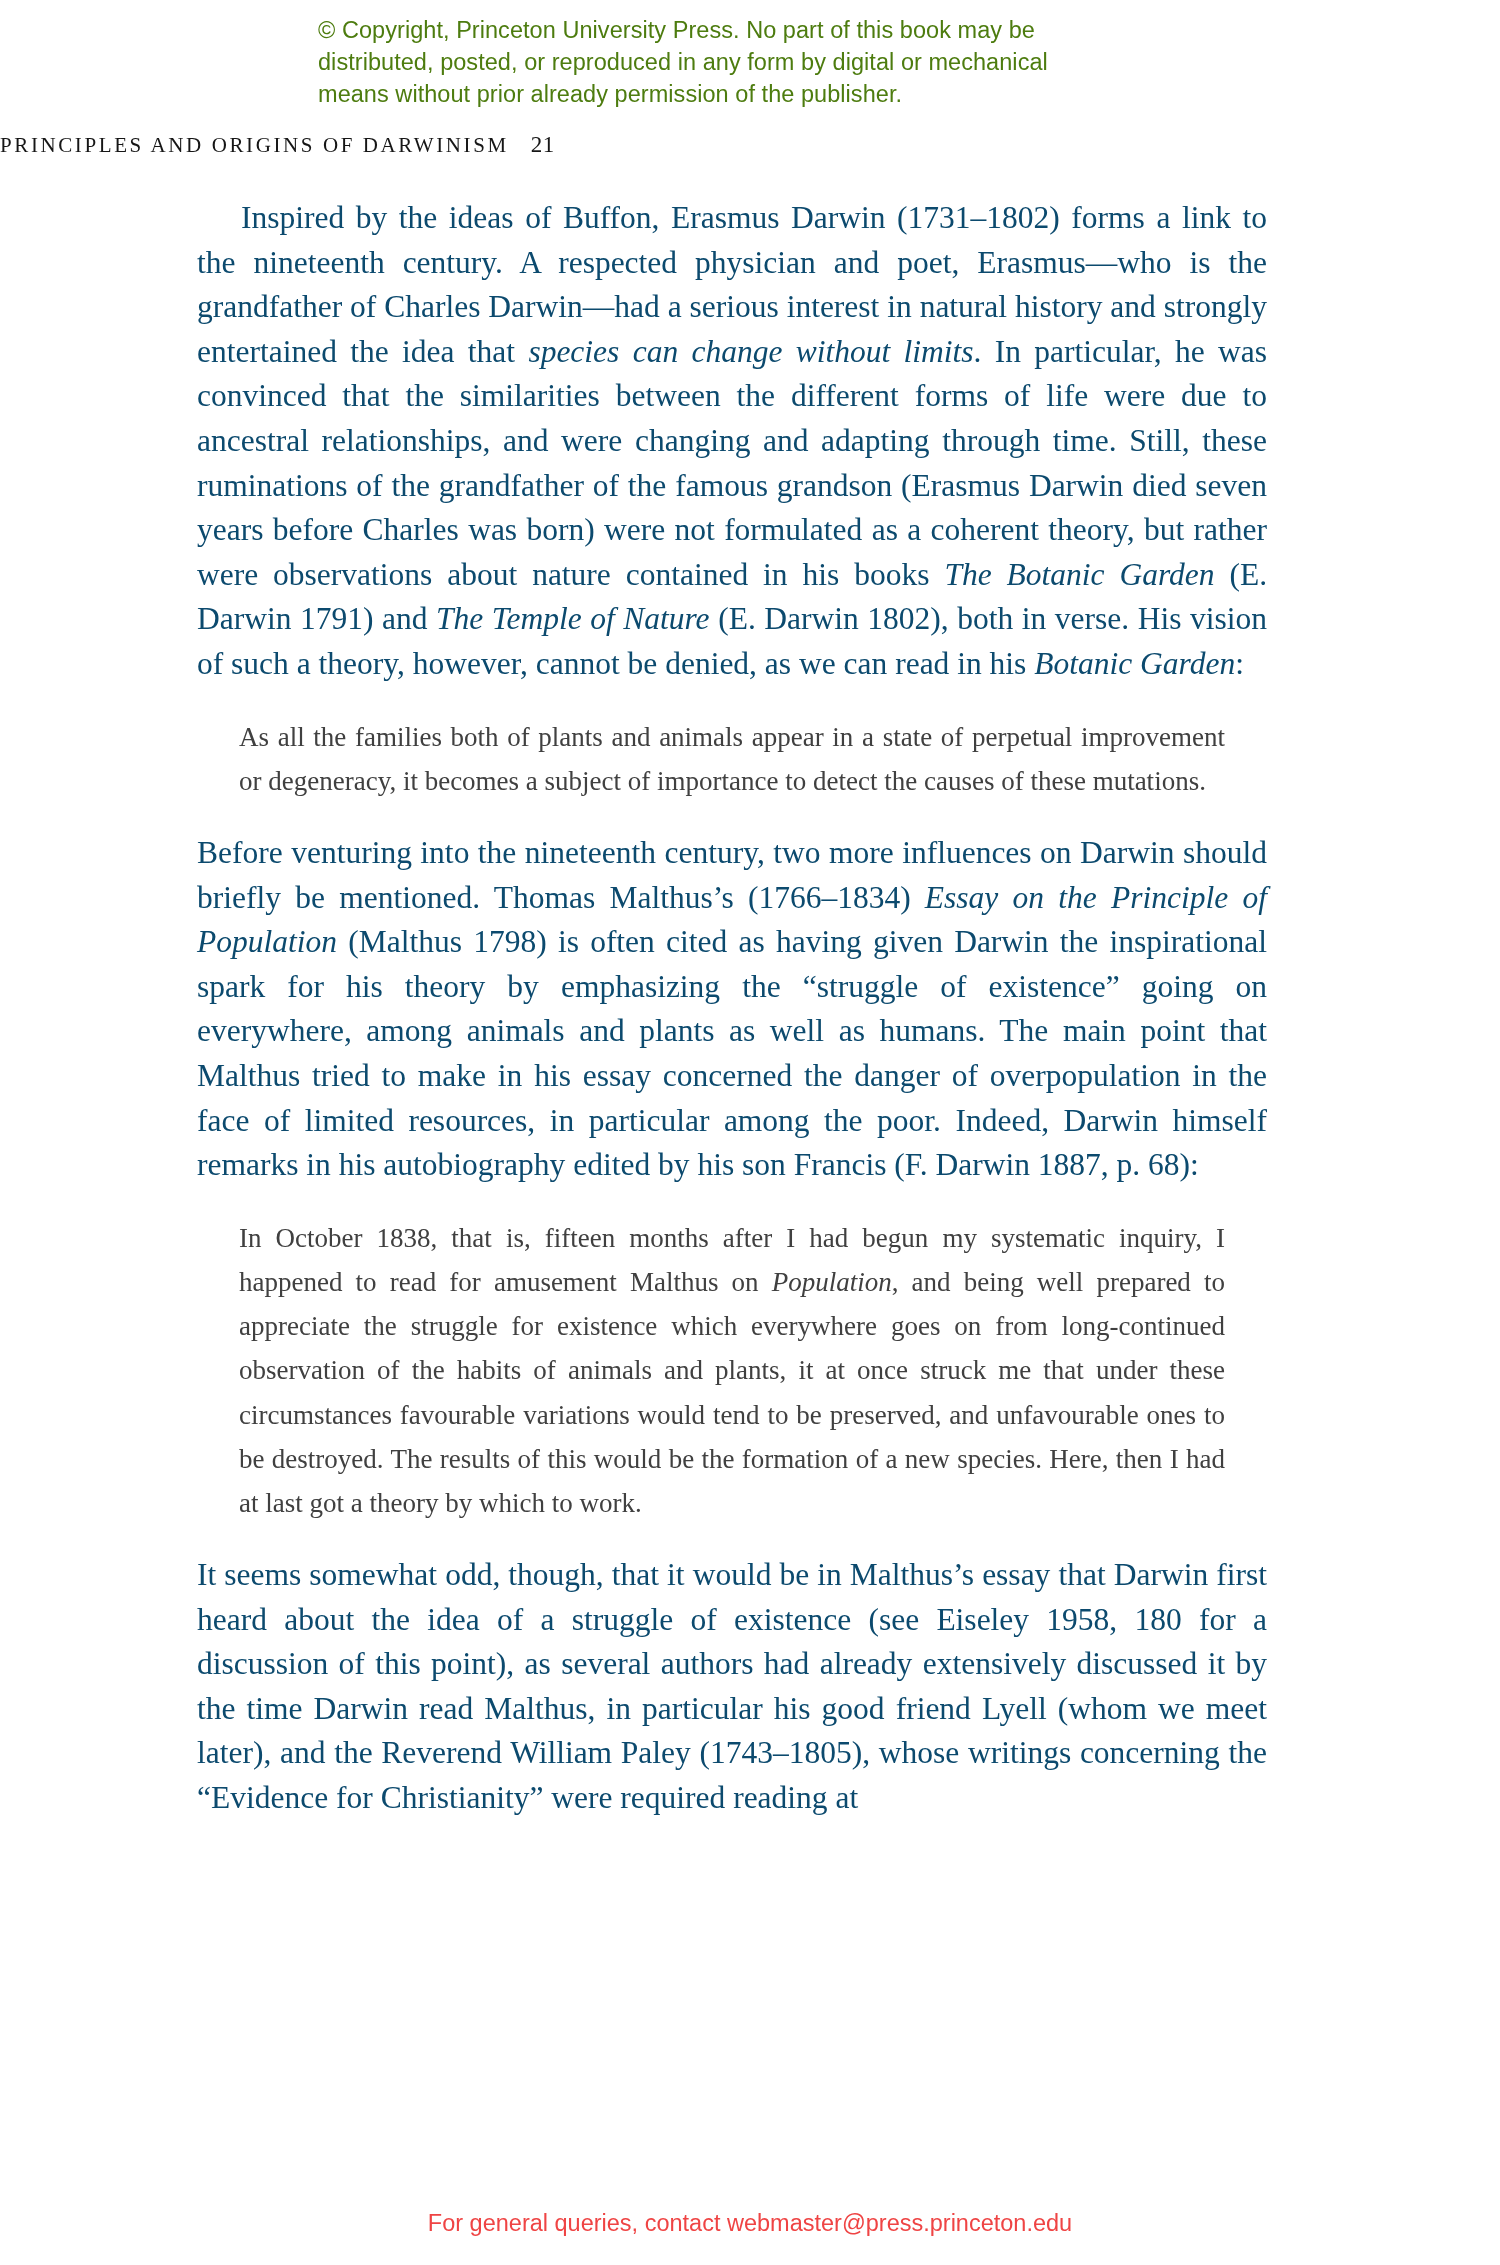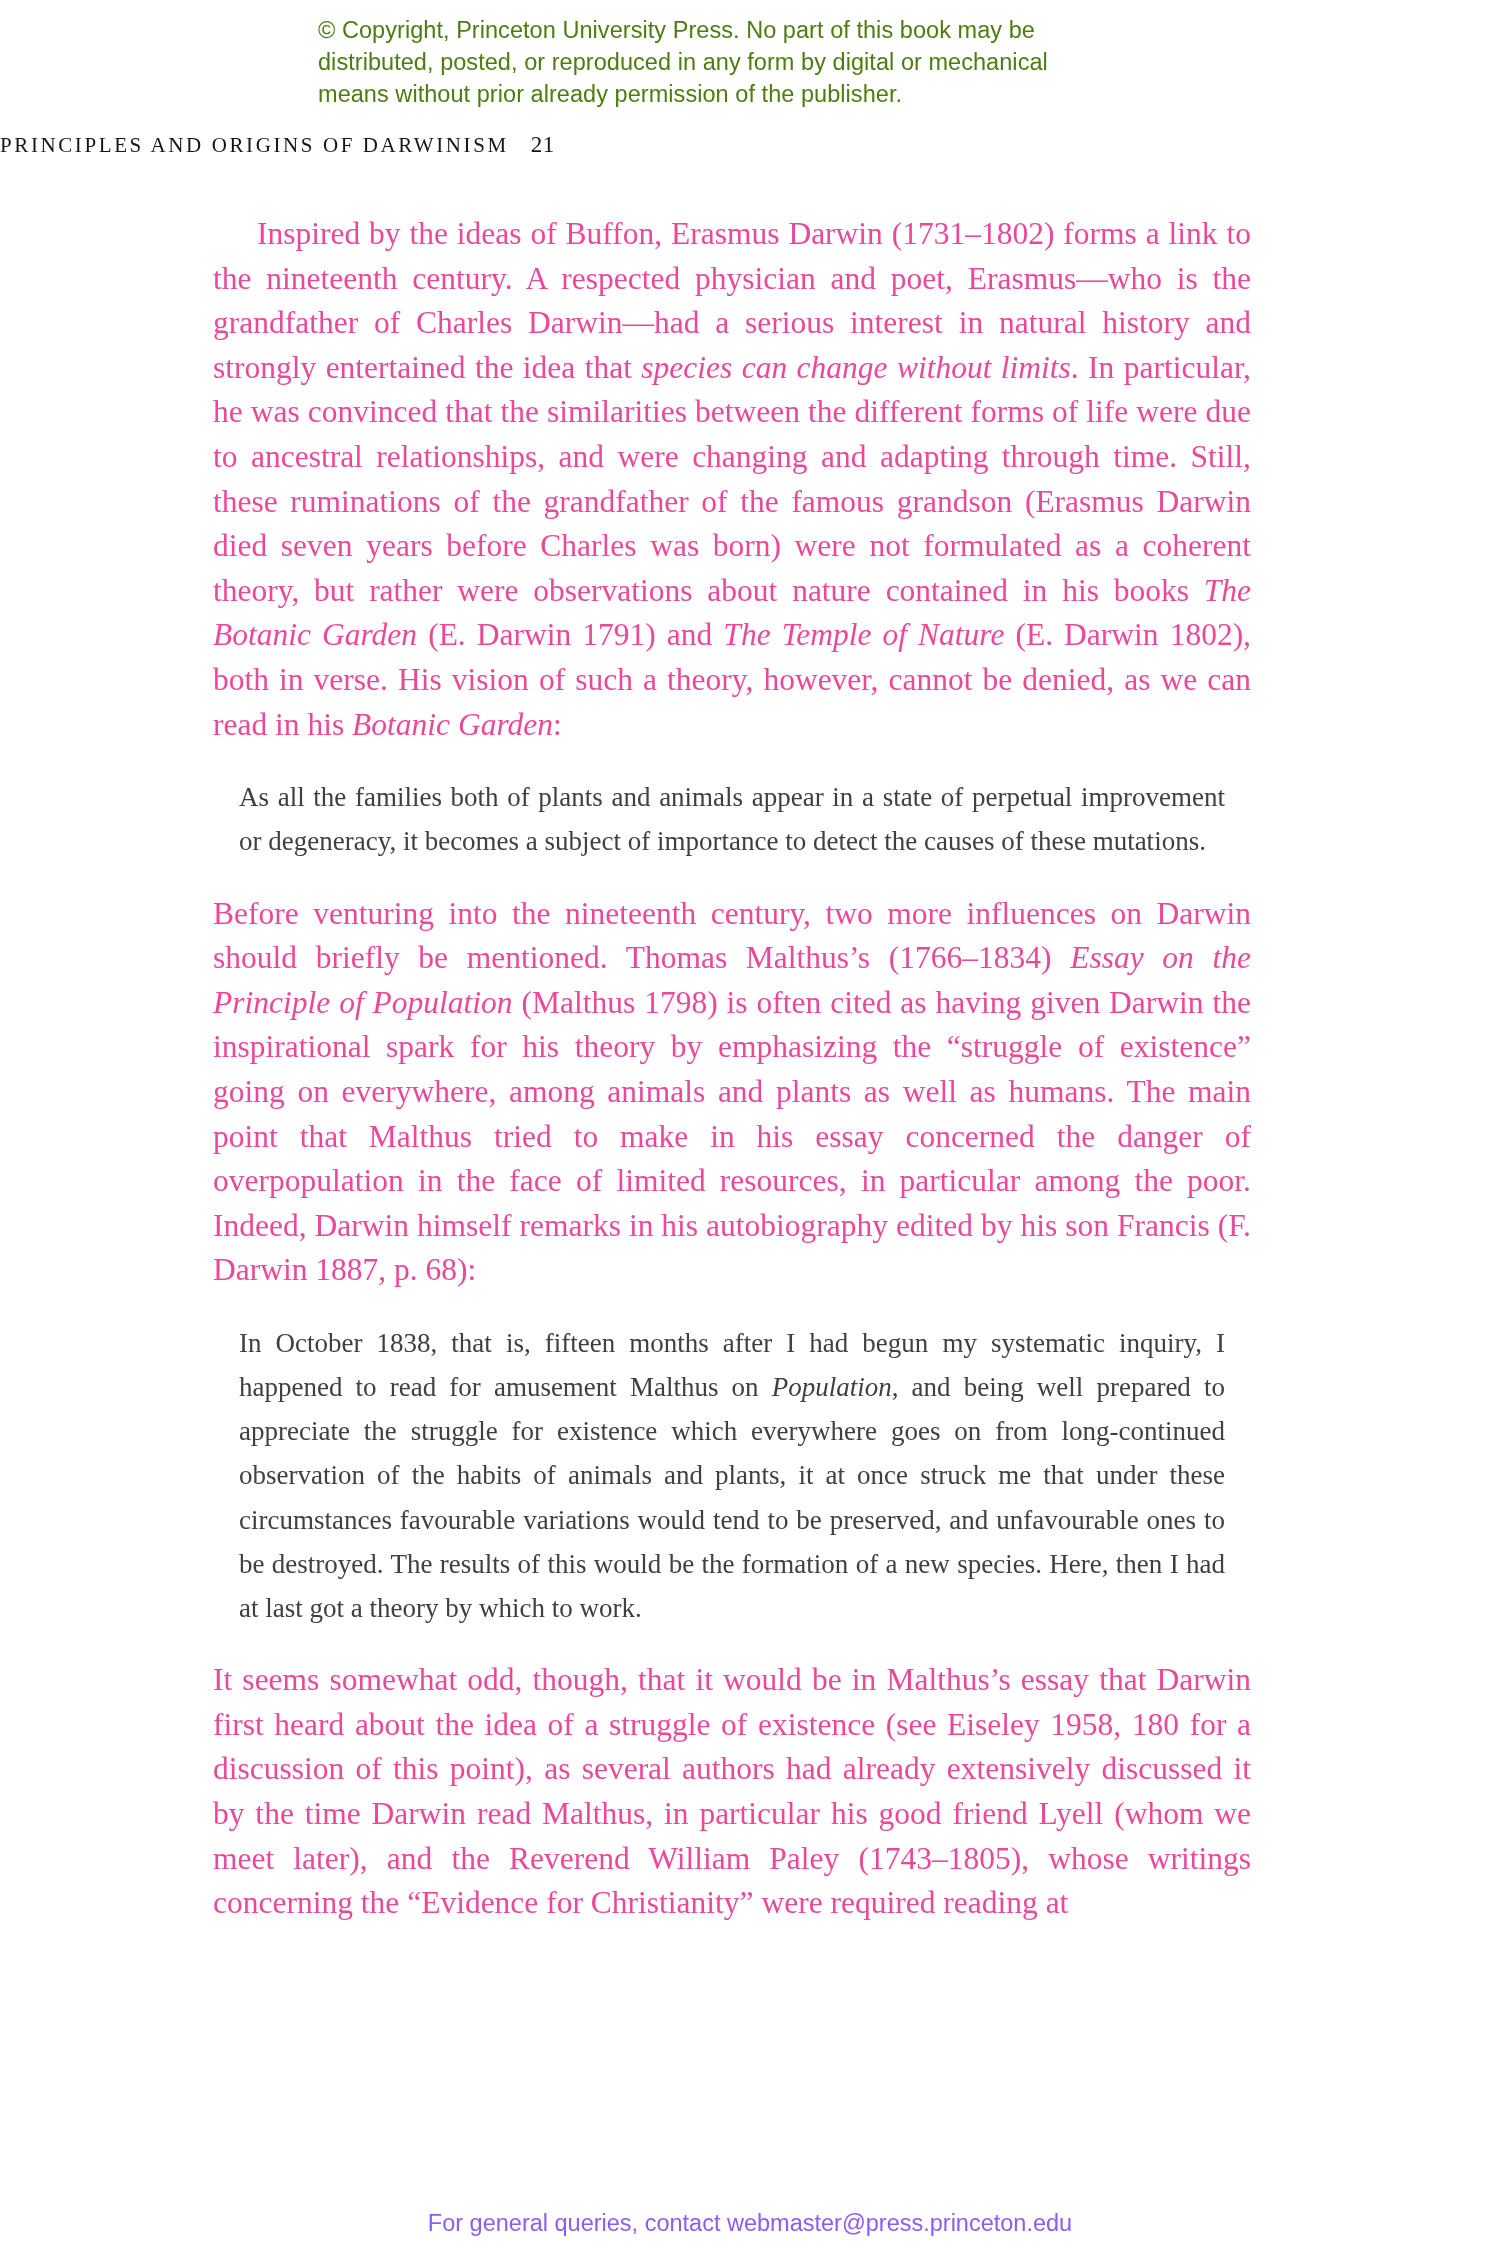--- a/index.html
+++ b/index.html
@@ -60,28 +60,28 @@
   }
 
   
   .content {
     position: absolute;
     top: 196px;
     left: 197px;
     width: 1070px;
   }
   p.body {
-    margin: 16px;
+    margin: 0;
     font-size: 31.5px;
     line-height: 44.6px;
     text-align: justify;
     text-justify: inter-word;
     -webkit-hyphens: none;
     hyphens: none;
-    color: #ec4899;
+    color: #0c4a6e;
   }
   p.body.first { text-indent: 44px; }
 
   blockquote.quote {
     margin: 28px 8px 28px 0;
     padding: 0 0 0 42px;
     width: 1028px;
     box-sizing: border-box;
     font-size: 27px;
     line-height: 44.2px;
@@ -94,21 +94,21 @@
 
   
   .footer {
     position: absolute;
     bottom: 28px;
     left: 0;
     width: 1500px;
     text-align: center;
     font-family: "Liberation Sans", "DejaVu Sans", sans-serif;
     font-size: 23.5px;
-    color: #8b5cf6;
+    color: #ef4444;
   }
 </style>
 </head>
 <body>
 
 <div class="page">
 
   <div class="copyright">
     <span class="cline">© Copyright, Princeton University Press. No part of this book may be</span>
     <span class="cline">distributed, posted, or reproduced in any form by digital or mechanical</span>

